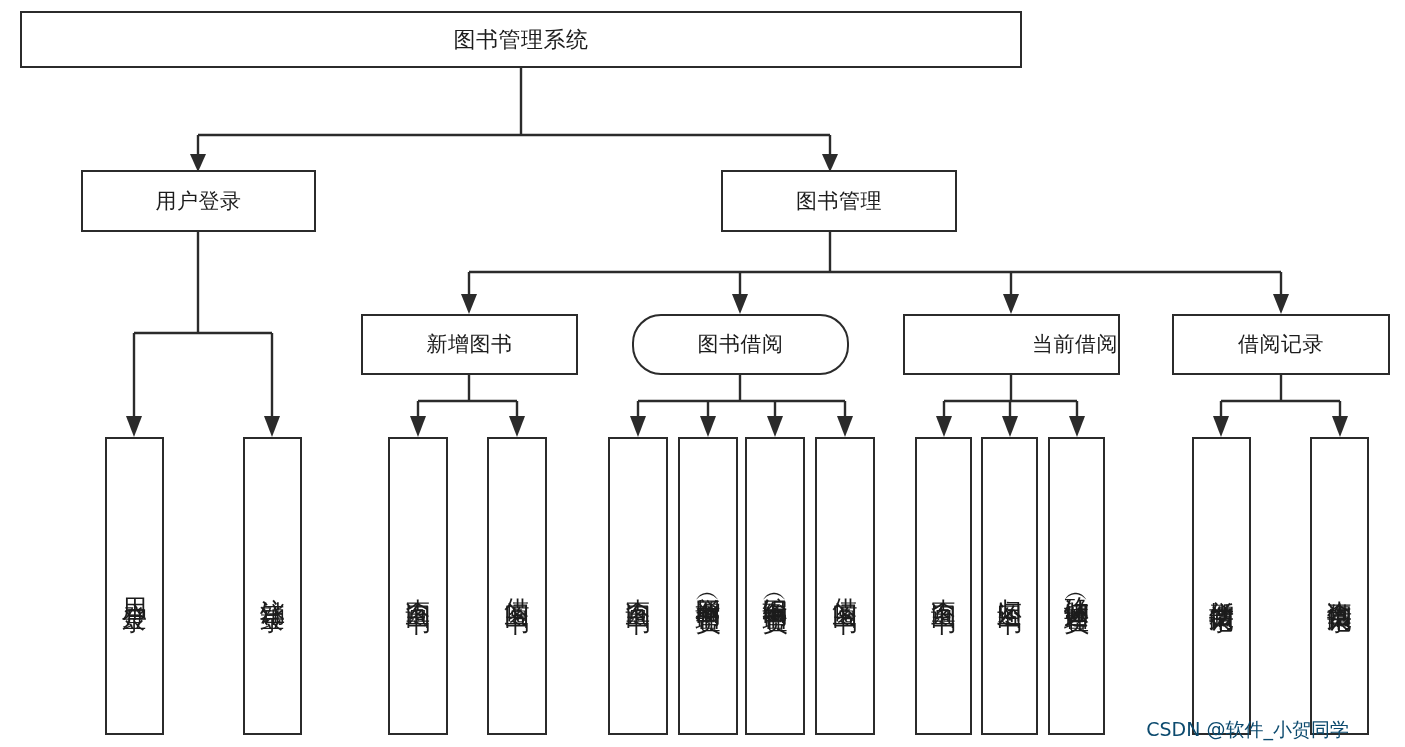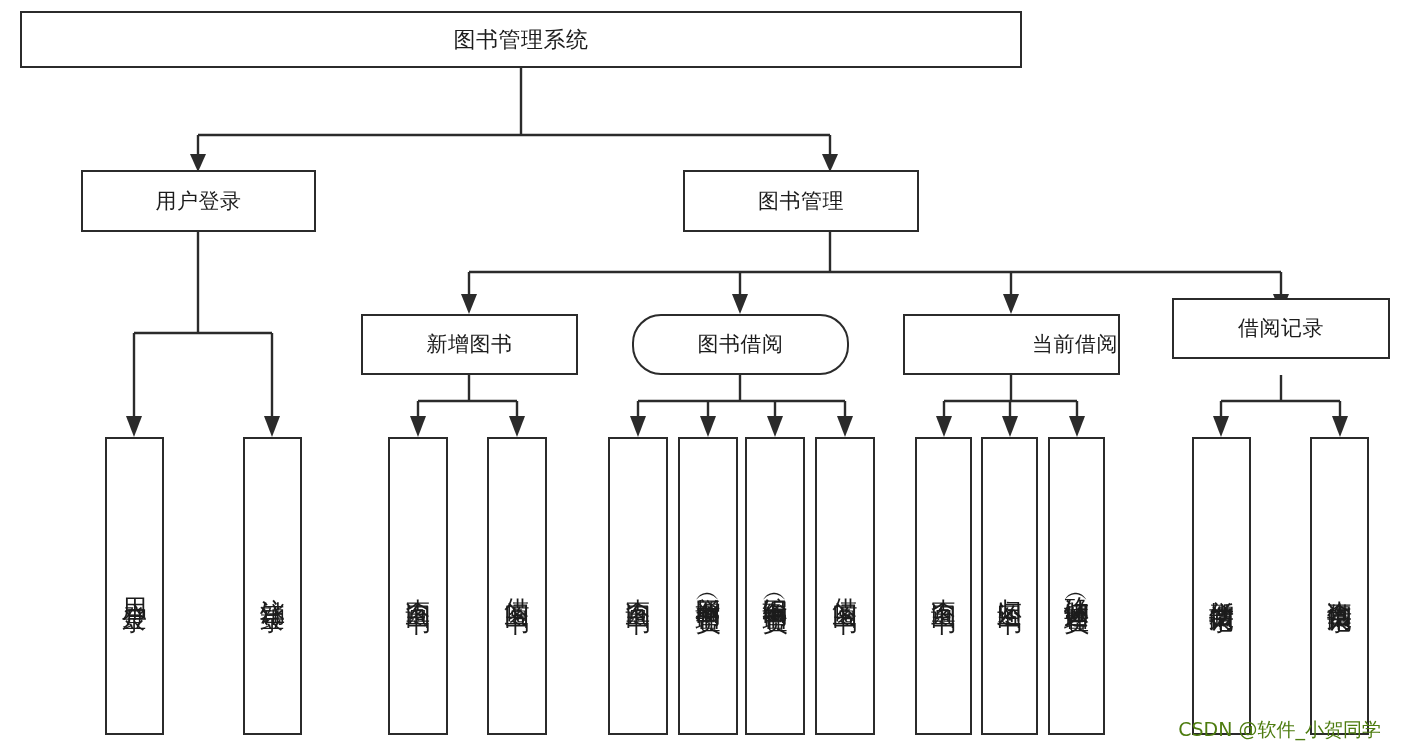--- a/index.html
+++ b/index.html
@@ -16,21 +16,20 @@
     font-family: "DejaVu Sans", "Liberation Sans", sans-serif;
     color: #1a1a1a;
   }
 
   #diagram-root {
     position: absolute;
     left: 0;
     top: 0;
     width: 1357px;
     height: 747px;
-    padding-left: 32px;
   }
 
   
   #connectors {
     position: absolute;
     left: 0;
     top: 0;
     width: 1405px;
     height: 747px;
     pointer-events: none;
@@ -92,21 +91,21 @@
     letter-spacing: 2px;
     font-size: 25px;
   }
 
   
   #watermark {
     position: absolute;
     right: 8px;
     bottom: 4px;
     font-size: 19px;
-    color: #4d7c0f;
+    color: #0c4a6e;
     white-space: nowrap;
     user-select: none;
   }
 </style>
 </head>
 <body>
 
 <div id="diagram-root">
 
   <svg id="connectors" viewBox="0 0 1405 747" width="1405" height="747" xmlns="http://www.w3.org/2000/svg">
@@ -174,37 +173,37 @@
   </svg>
 
   <div class="node level-root" style="left:20px; top:11px; width:1002px; height:57px;">
     <span class="node-label">图书管理系统</span>
   </div>
 
   <div class="node level-1" style="left:81px; top:170px; width:235px; height:62px;">
     <span class="node-label">用户登录</span>
   </div>
 
-  <div class="node level-1" style="left:683px; top:170px; width:236px; height:62px;">
+  <div class="node level-1" style="left:721px; top:170px; width:236px; height:62px;">
     <span class="node-label">图书管理</span>
   </div>
 
   <div class="node level-2" style="left:361px; top:314px; width:217px; height:61px;">
     <span class="node-label">新增图书</span>
   </div>
 
   <div class="node level-2" style="left:632px; top:314px; width:217px; height:61px;border-radius:29px;">
     <span class="node-label">图书借阅</span>
   </div>
 
   <div class="node level-2" style="left:903px; top:314px; width:217px; height:61px;justify-content:flex-end;">
     <span class="node-label">当前借阅</span>
   </div>
 
-  <div class="node level-2" style="left:1172px; top:298px; width:218px; height:61px;">
+  <div class="node level-2" style="left:1172px; top:314px; width:218px; height:61px;">
     <span class="node-label">借阅记录</span>
   </div>
 
   <div class="node leaf" style="left:105px; top:437px; width:59px; height:298px;">
     <span class="node-label">用户登录</span>
   </div>
 
   <div class="node leaf" style="left:243px; top:437px; width:59px; height:298px;">
     <span class="node-label">注销登录</span>
   </div>

